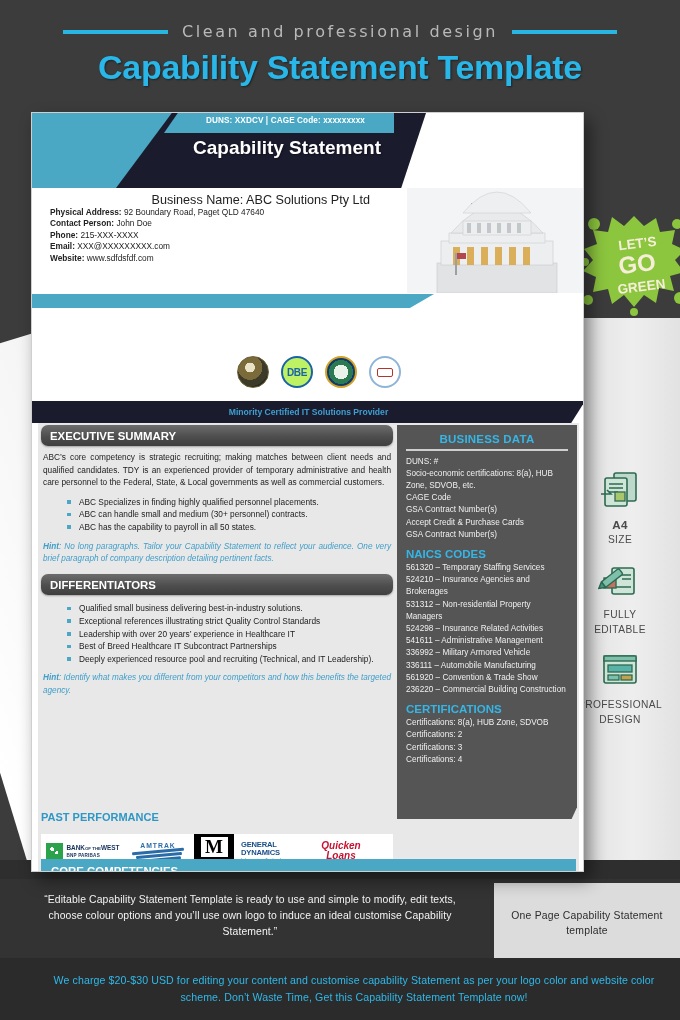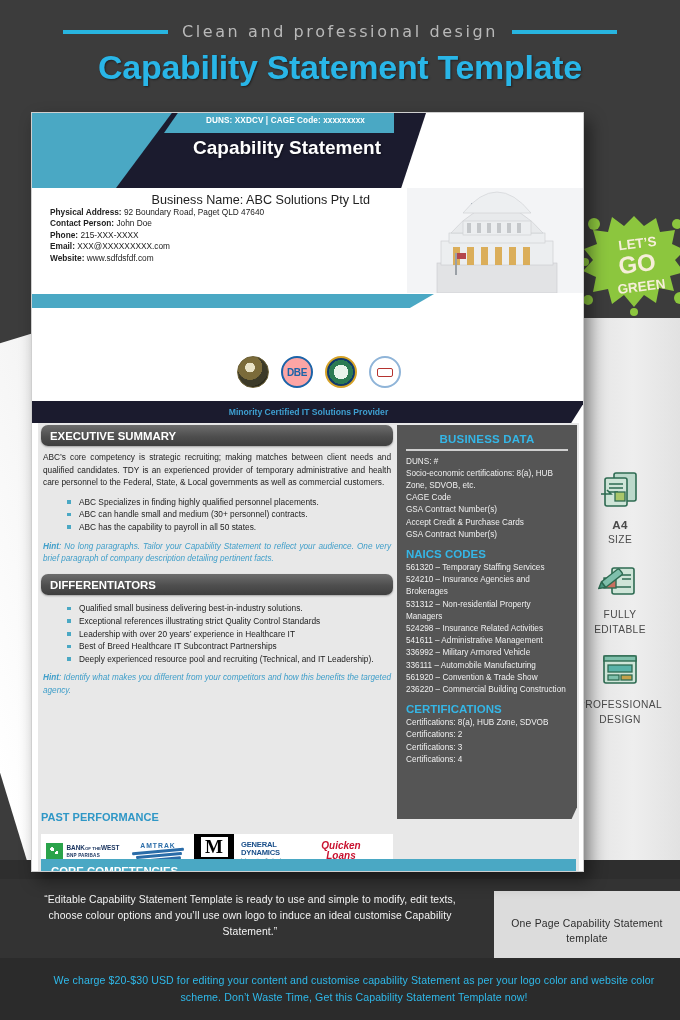--- a/index.html
+++ b/index.html
@@ -92,21 +92,21 @@
   
   .biz { position:absolute; left:18px; top:80px; width:320px; z-index:5; }
   .biz-name { font-size:12.6px; color:#222; font-weight:400;text-align:right; }
   .biz-line { font-size:8.3px; color:#222; line-height:11.4px; }
   .biz-line b { font-weight:bold; }
 
   
   .seals { position:absolute; left:205px; top:243px; display:flex; gap:12px; z-index:6; }
   .seal { width:32px; height:32px; border-radius:50%; position:relative; }
   .seal.s1 { background:radial-gradient(circle at 40% 35%, #e9e3c8 0 18%, #7b6b3a 19% 46%, #3c3a28 47% 70%, #2b2a1c 71% 100%); border:1.5px solid #6b5f36;}
-  .seal.s2 { background:#fca5a5; border:2.5px solid #1b63a8; display:flex;align-items:center;justify-content:center;}
+  .seal.s2 { background:#bef264; border:2.5px solid #1b63a8; display:flex;align-items:center;justify-content:center;}
   .seal.s2 span { color:#1b63a8; font-size:10px; font-weight:bold; letter-spacing:-.3px;}
   .seal.s3 { background:radial-gradient(circle at 50% 50%, #e9f3ea 0 36%, #2c7a52 37% 60%, #103a6b 61% 100%); border:2px solid #d6a227;}
   .seal.s4 { background:#ffffff; border:2px solid #8fb4d8; display:flex;align-items:center;justify-content:center;}
   .seal.s4 i { display:block; width:16px;height:9px;border:1.4px solid #b5332f;border-radius:2px; font-style:normal;}
 
   
   .bar-teal { position:absolute; left:0; top:181px; width:402px; height:14px; background:#4aa8c4; z-index:5;
       clip-path: polygon(0 0, 100% 0, 94% 100%, 0 100%); }
   .bar-navy {
     position:absolute; left:0; top:288px; width:553px; height:22px; background:#1b1b2e; z-index:9;
@@ -187,21 +187,21 @@
   .badge { margin-bottom:12px; }
   .badge-lbl { color:#4a4a4a; font-size:10.2px; line-height:12px; letter-spacing:.4px; margin-top:3px;}
   .badge-lbl.big { font-size:11.6px; font-weight:bold; }
 
   
   .quote-strip {
     position:absolute; left:0; top:879px; width:680px; height:80px; z-index:7;
     background:#333333;
   }
   .quote-panel {
-    position:absolute; right:0; top:12px; width:186px; height:80px; background:#dcdcdc;
+    position:absolute; right:0; top:4px; width:186px; height:80px; background:#dcdcdc;
     display:flex; align-items:center; justify-content:center; text-align:center;
   }
   .quote-panel span { color:#2c2c2c; font-size:10.4px; line-height:15px; letter-spacing:.2px;}
   .quote-text {
     position:absolute; left:40px; top:13px; width:420px; text-align:center;
     color:#f4f4f4; font-size:10.4px; line-height:16px; letter-spacing:.1px;
   }
   .footer {
     position:absolute; left:0; bottom:0; width:680px; height:62px; background:#2b2b2b; z-index:8;
     display:flex; align-items:center; justify-content:center;padding-left:28px;

